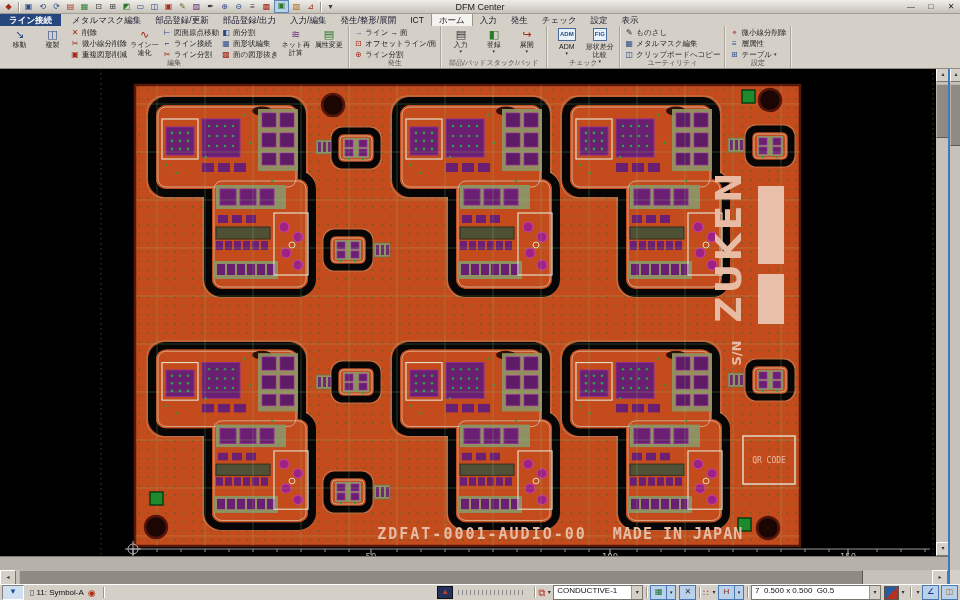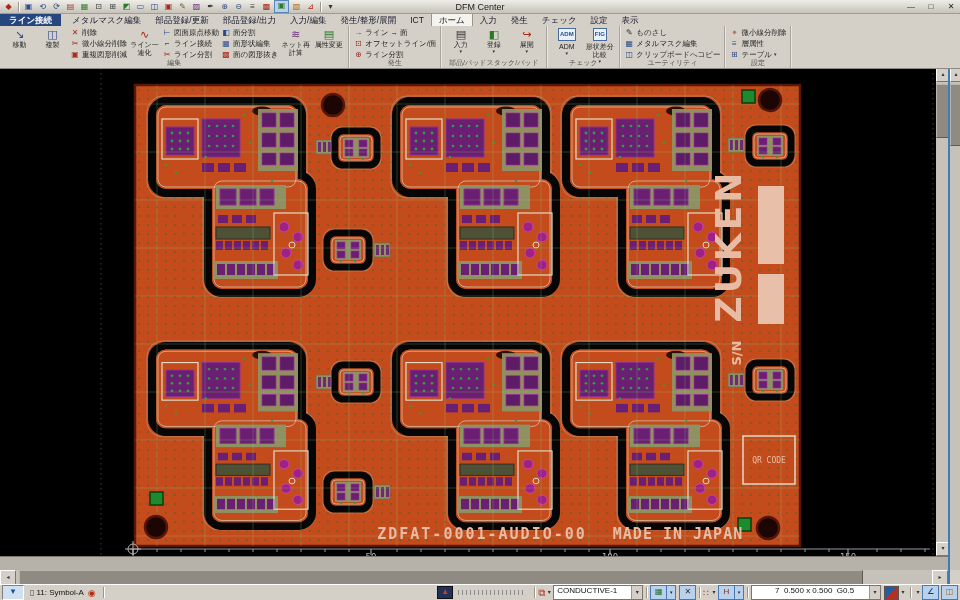--- a/index.html
+++ b/index.html
@@ -568,21 +568,21 @@
   <span class="tglb" style="color:#333;">✕</span>
   <span class="vsep"></span>
 
   <span class="stitchic">∷</span>
   <span class="carbtn">▾</span>
   <span class="tglb">H</span>
   <span class="tglcar">▾</span>
   <span class="vsep"></span>
 
   <div class="combo" style="width:128px;">
-    <span class="val" style="flex:1;margin-left:20px;">7  0.500 x 0.500  G0.5</span>
+    <span class="val" style="flex:1;">7  0.500 x 0.500  G0.5</span>
     <span class="drop">▾</span>
   </div>
   <span style="width:3px;flex:none;"></span>
   <span class="colic"></span>
   <span class="carbtn">▾</span>
   <span class="vsep"></span>
 
   <span class="carbtn">▾</span>
   <span class="tglb" style="color:#1a3a8a;font-weight:bold;">∠</span>
   <span style="width:2px;flex:none;"></span>

